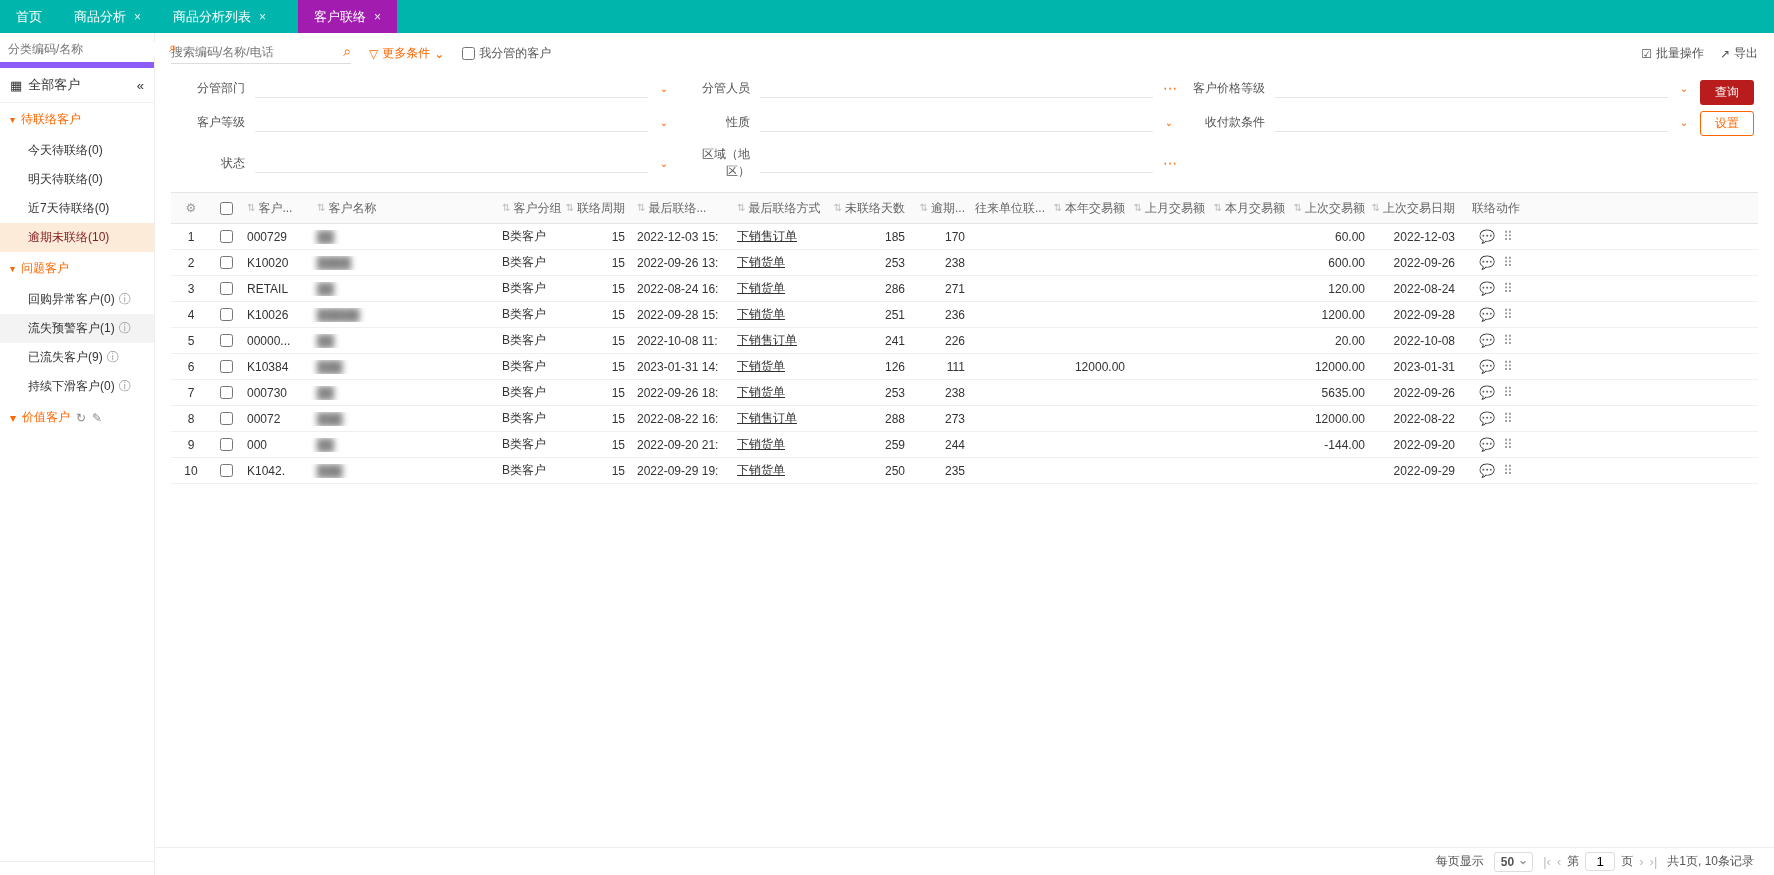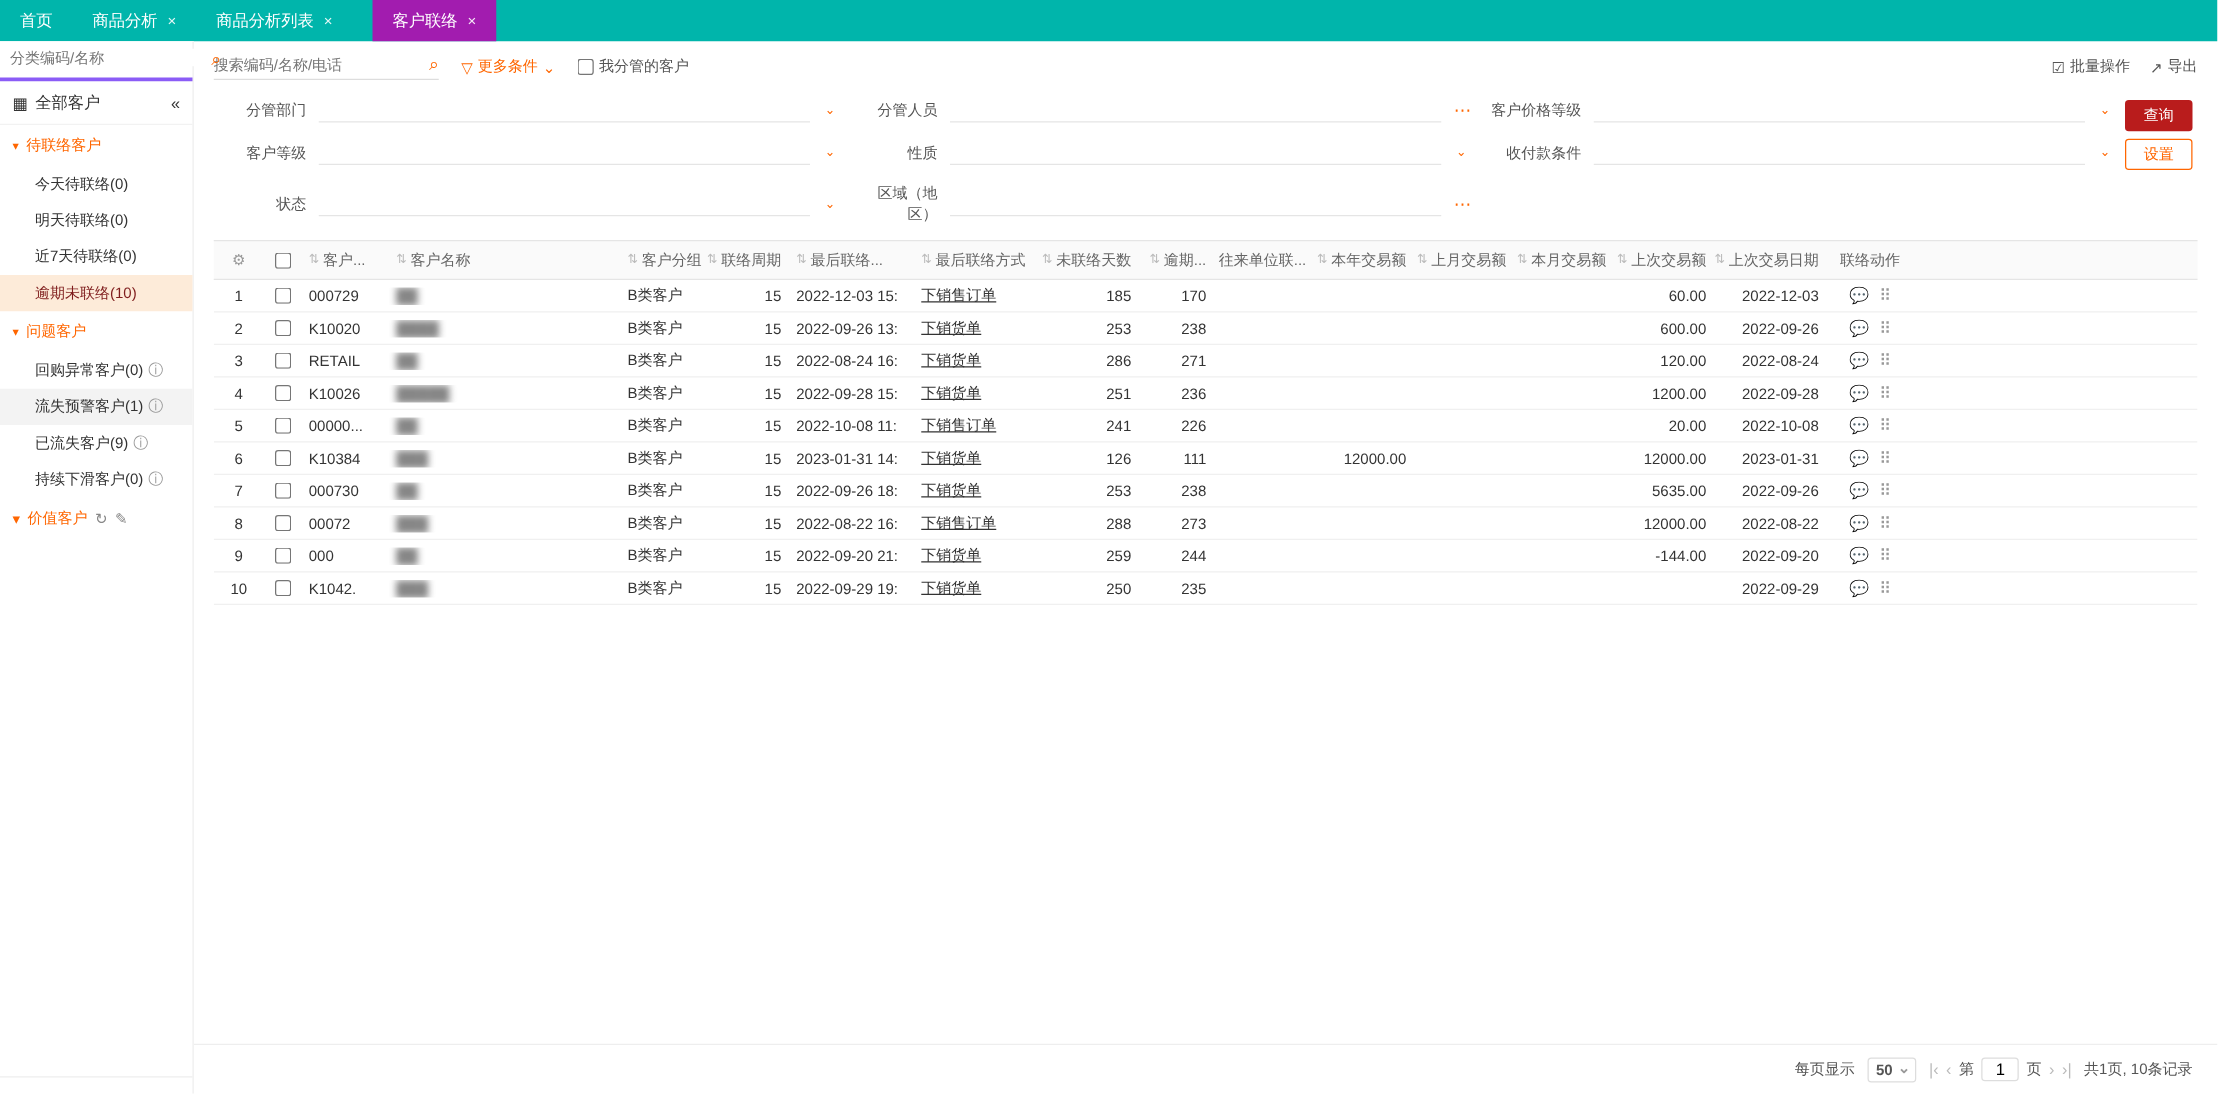--- a/index.html
+++ b/index.html
@@ -10,21 +10,21 @@
 .tabs-bar { background: #00b5ab; height: 33px; display: flex; align-items: stretch; }
 .tab { display: flex; align-items: center; padding: 16px 16px; color: #fff; font-size: 13px; cursor: pointer; gap: 8px; }
 .tab.active { background: #a21caf; margin-left: 16px; }
 .tab .close-x { font-size: 12px; opacity: 0.9; }
 
 
 .body { flex: 1; display: flex; min-height: 0; }
 
 
 .sidebar { width: 155px; border-right: 1px solid #eee; display: flex; flex-direction: column; background: #fff; position: relative; }
-.side-search { padding: 6px 8px; display: flex; align-items: flex-start; gap: 6px; border-bottom: 3px solid #8b5cf6; }
+.side-search { padding: 6px 8px; display: flex; align-items: flex-end; gap: 6px; border-bottom: 6px solid #8b5cf6; }
 .side-search input { flex: 1; border: none; outline: none; font-size: 12px; color: #999; }
 .side-search .mag { color: #f60; font-size: 14px; cursor: pointer; }
 .side-section { padding: 8px 10px; font-size: 13px; display: flex; align-items: center; gap: 6px; cursor: pointer; }
 .side-all { border-bottom: 1px solid #f2f2f2; font-size: 13px; }
 .side-all .coll { margin-left: auto; }
 .side-group-title { color: #f60; padding: 8px 10px; font-size: 12px; display: flex; align-items: center; gap: 6px; cursor: pointer; }
 .side-group-title .caret { color: #f60; font-size: 10px; }
 .side-item { padding: 6px 10px 6px 28px; font-size: 12px; color: #333; display: flex; align-items: flex-start; gap: 4px; cursor: pointer; }
 .side-item.active-orange { background: #fdebd9; color: #7f1d1d; }
 .side-item.active-grey { background: #f3f3f3; }
@@ -84,21 +84,21 @@
 .cw-lastdate { width: 90px; justify-content: flex-end; }
 .cw-act { width: 70px; justify-content: center; gap: 8px; }
 .gear-th { width: 40px; justify-content: center; color: #999; }
 .tbl .td.underline { text-decoration: underline; color: #333; cursor: pointer; }
 .td .blurred { filter: blur(3px); opacity: 0.6; }
 .td .act-ico { color: #999; cursor: pointer; font-size: 13px; }
 .hscroll { height: 12px; overflow-x: scroll; }
 .hscroll-inner { width: 2200px; height: 1px; }
 
 
-.footer { height: 40px; border-top: 1px solid #eee; display: flex; align-items: center; justify-content: flex-end; padding: 0 20px; gap: 10px; font-size: 12px; color: #555; }
+.footer { height: 28px; border-top: 1px solid #eee; display: flex; align-items: center; justify-content: flex-end; padding: 0 20px; gap: 10px; font-size: 12px; color: #555; }
 .page-sel { border: 1px solid #ddd; padding: 2px 18px 2px 6px; position: relative; border-radius: 3px; cursor: pointer; font-weight: bold; }
 .page-sel::after { content: "⌄"; position: absolute; right: 4px; top: 0; color: #999; }
 .page-ctrl { display: flex; align-items: center; gap: 6px; }
 .pbtn { color: #bbb; cursor: pointer; font-size: 13px; }
 .page-input { width: 30px; border: 1px solid #ddd; text-align: center; padding: 1px 0; border-radius: 3px; }
 input[type="checkbox"] { cursor: pointer; }
 </style>
 </head>
 <body>
 

